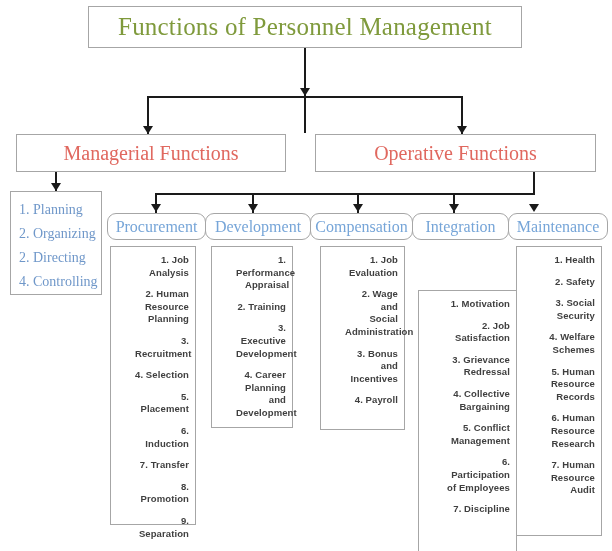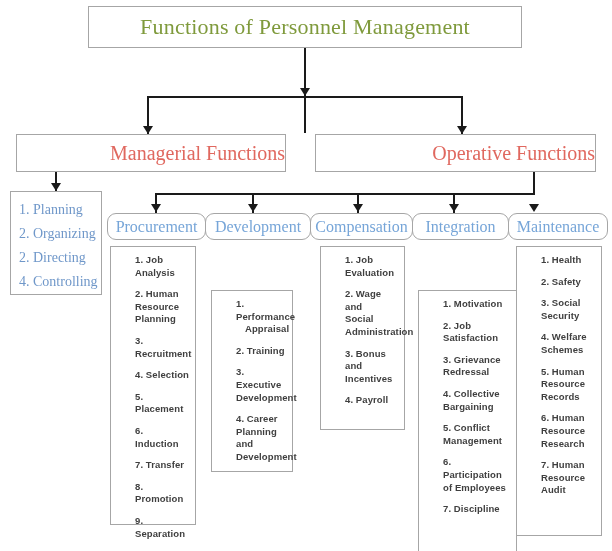--- a/index.html
+++ b/index.html
@@ -25,31 +25,31 @@
     left: 88px;
     top: 6px;
     width: 434px;
     height: 42px;
     display: flex;
     align-items: center;
     justify-content: center;
   }
   .title-text {
     font-family: "Liberation Serif", serif;
-    font-size: 22px;
+    font-size: 25px;
     color: #7f9a3c;
     letter-spacing: 0.2px;
     white-space: nowrap;
   }
   .level2-box {
     top: 134px;
     height: 38px;
     display: flex;
     align-items: center;
-    justify-content: flex-end;
+    justify-content: center;
   }
   .level2-managerial { left: 16px; width: 270px; }
   .level2-operative  { left: 315px; width: 281px; }
   .level2-text {
     font-family: "Liberation Serif", serif;
     font-size: 20px;
     color: #e0685f;
     white-space: nowrap;
   }
   .managerial-list {
@@ -75,20 +75,21 @@
     border-radius: 9px;
   }
   .op-header-text {
     font-family: "Liberation Serif", serif;
     font-size: 16px;
     color: #76a5d8;
     white-space: nowrap;
   }
   .op-list {
     padding: 7px 6px 0 24px;
+    text-align: right;
   }
   .op-item {
     font-family: "Liberation Sans", sans-serif;
     font-size: 9.5px;
     font-weight: bold;
     color: #3f3f3f;
     line-height: 12.6px;
     margin-bottom: 9px;
     letter-spacing: 0.1px;
   }
@@ -202,21 +203,21 @@
       <div class="op-item">
         <span class="cont">7. Transfer</span>
       </div>
       <div class="op-item">
         <span class="cont">8. Promotion</span>
       </div>
       <div class="op-item">
         <span class="cont">9. Separation</span>
       </div>
     </div>
-  <div class="box op-list" style="left:211px; top:246px; width:82px; height:182px;margin-top:44px;">
+  <div class="box op-list" style="left:211px; top:246px; width:82px; height:182px;">
       <div class="op-item">
         <span class="cont">1. Performance</span>
         <span class="indent">Appraisal</span>
       </div>
       <div class="op-item">
         <span class="cont">2. Training</span>
       </div>
       <div class="op-item">
         <span class="cont">3. Executive</span>
         <span class="cont">Development</span>

